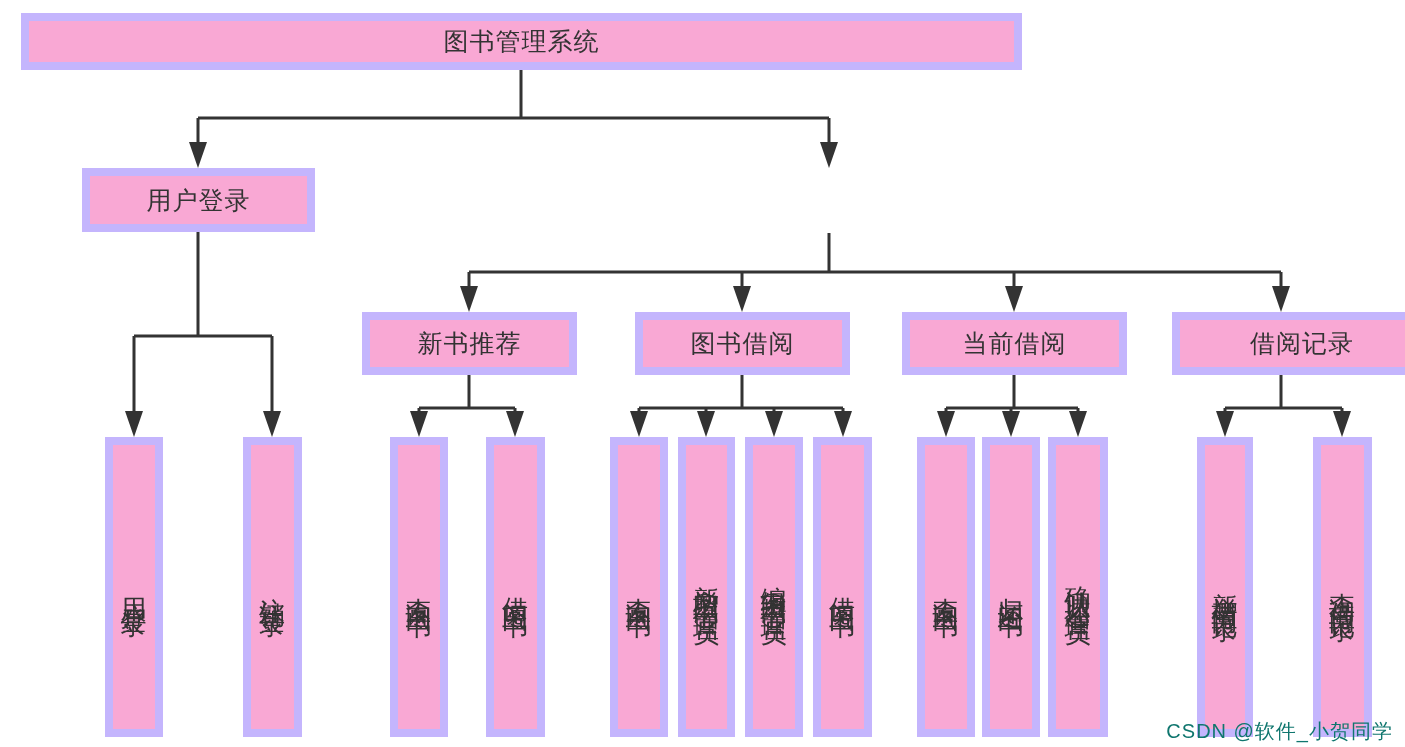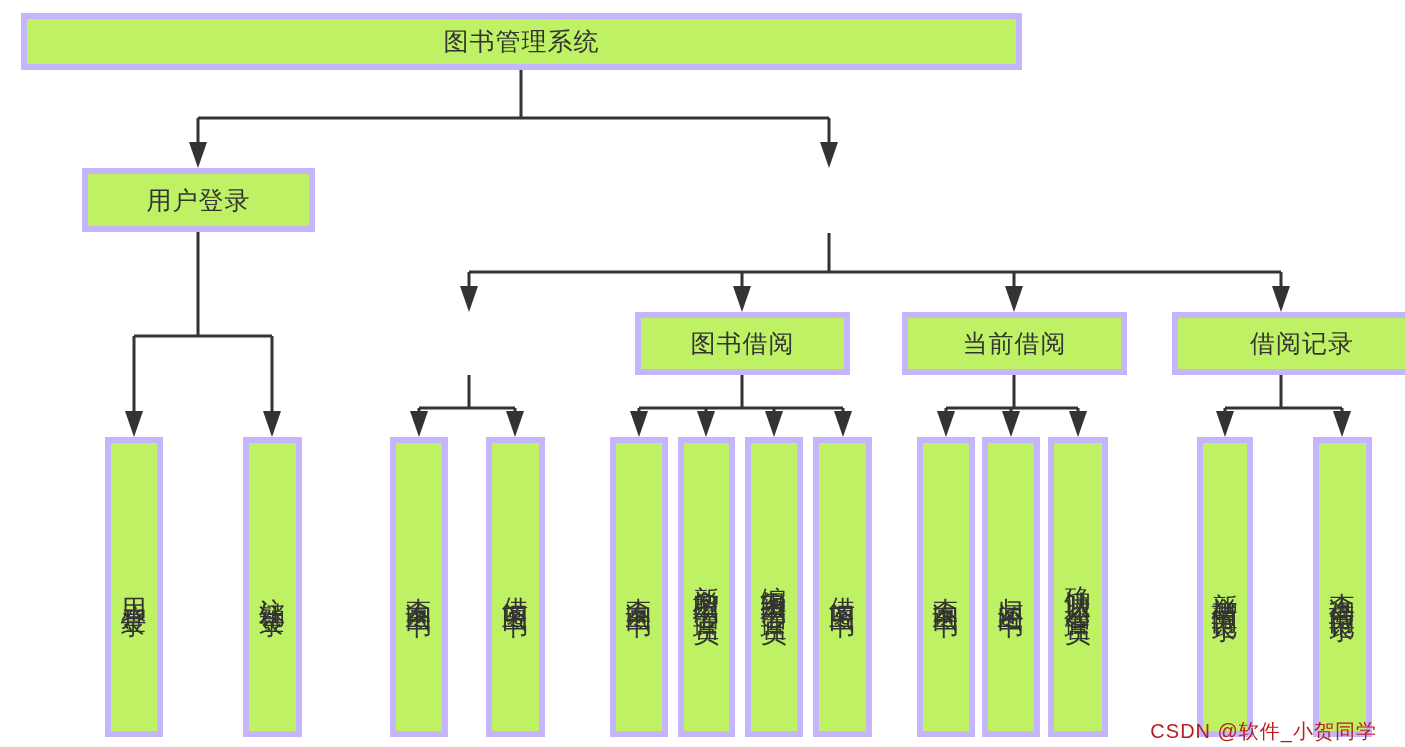--- a/index.html
+++ b/index.html
@@ -12,47 +12,47 @@
     overflow: hidden;
   }
   .connectors {
     position: absolute;
     left: 0; top: 0;
     width: 1405px; height: 747px;
   }
   .node {
     position: absolute;
     box-sizing: border-box;
-    border: 6px solid #c4b5fd;
-    background: #bef264;
+    border: 8px solid #c4b5fd;
+    background: #f9a8d4;
     display: flex;
     align-items: center;
     justify-content: center;
     color: #333333;
   }
   .node.h .lbl {
     font-size: 25px;
     letter-spacing: 1px;
     white-space: nowrap;
   }
   .node.v .lbl {
     writing-mode: vertical-rl;
     text-orientation: mixed;
     font-size: 26px;
     line-height: 1;
     letter-spacing: 5px;
     white-space: nowrap;
   }
   .watermark {
     position: absolute;
-    right: 28px;
+    right: 12px;
     bottom: 2px;
     font-size: 20px;
     letter-spacing: 1px;
-    color: #b91c1c;
+    color: #0f766e;
     white-space: nowrap;
   }
 </style>
 </head>
 <body>
 
 <div class="canvas">
 
   <svg class="connectors" viewBox="0 0 1405 747" xmlns="http://www.w3.org/2000/svg" aria-hidden="true">
     <g stroke="#333333" stroke-width="3" fill="none">
@@ -88,20 +88,23 @@
   </svg>
 
   <div class="node h" style="left:21px; top:13px; width:1001px; height:57px;">
     <span class="lbl">图书管理系统</span>
   </div>
 
   <div class="node h" style="left:82px; top:168px; width:233px; height:64px;">
     <span class="lbl">用户登录</span>
   </div>
 
+  <div class="node h" style="left:362px; top:312px; width:215px; height:63px;">
+    <span class="lbl">新书推荐</span>
+  </div>
   <div class="node h" style="left:902px; top:312px; width:225px; height:63px;">
     <span class="lbl">当前借阅</span>
   </div>
   <div class="node h" style="left:635px; top:312px; width:215px; height:63px;">
     <span class="lbl">图书借阅</span>
   </div>
   <div class="node h" style="left:1172px; top:312px; width:260px; height:63px;">
     <span class="lbl">借阅记录</span>
   </div>
 

